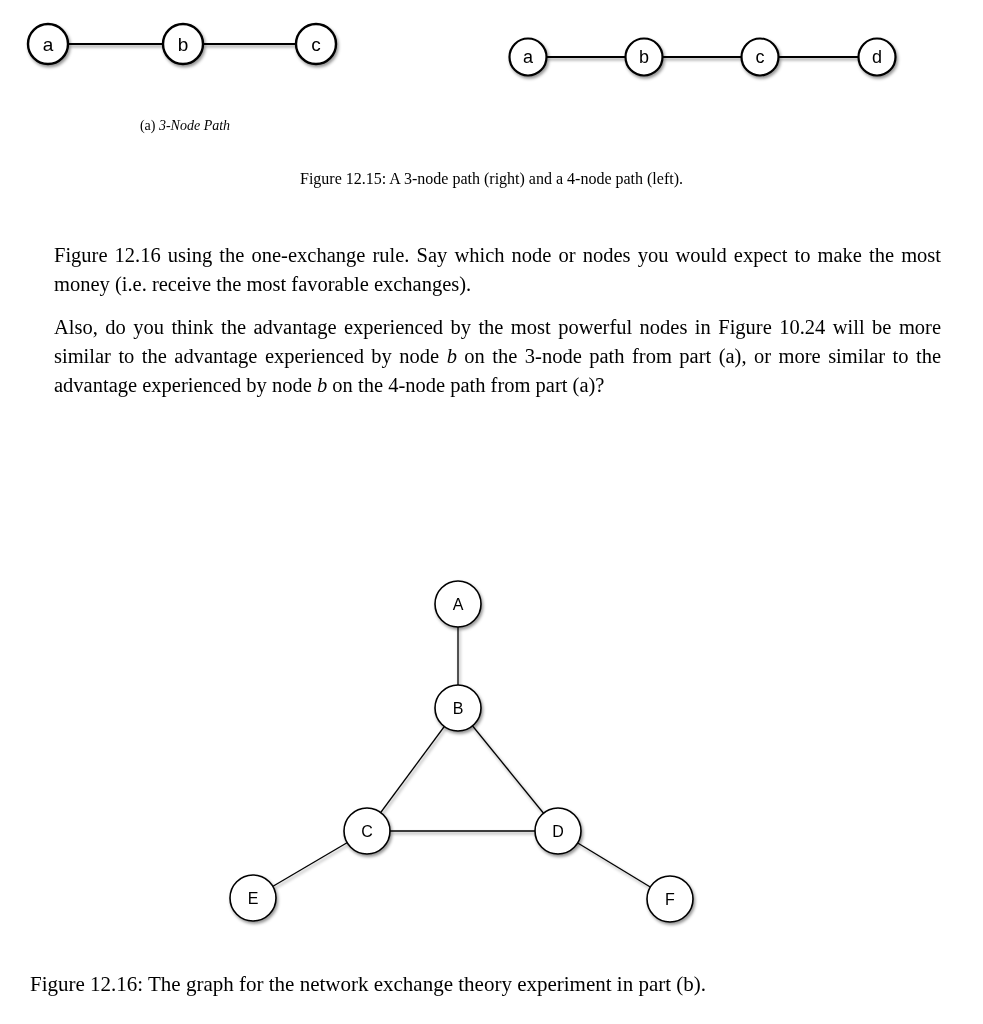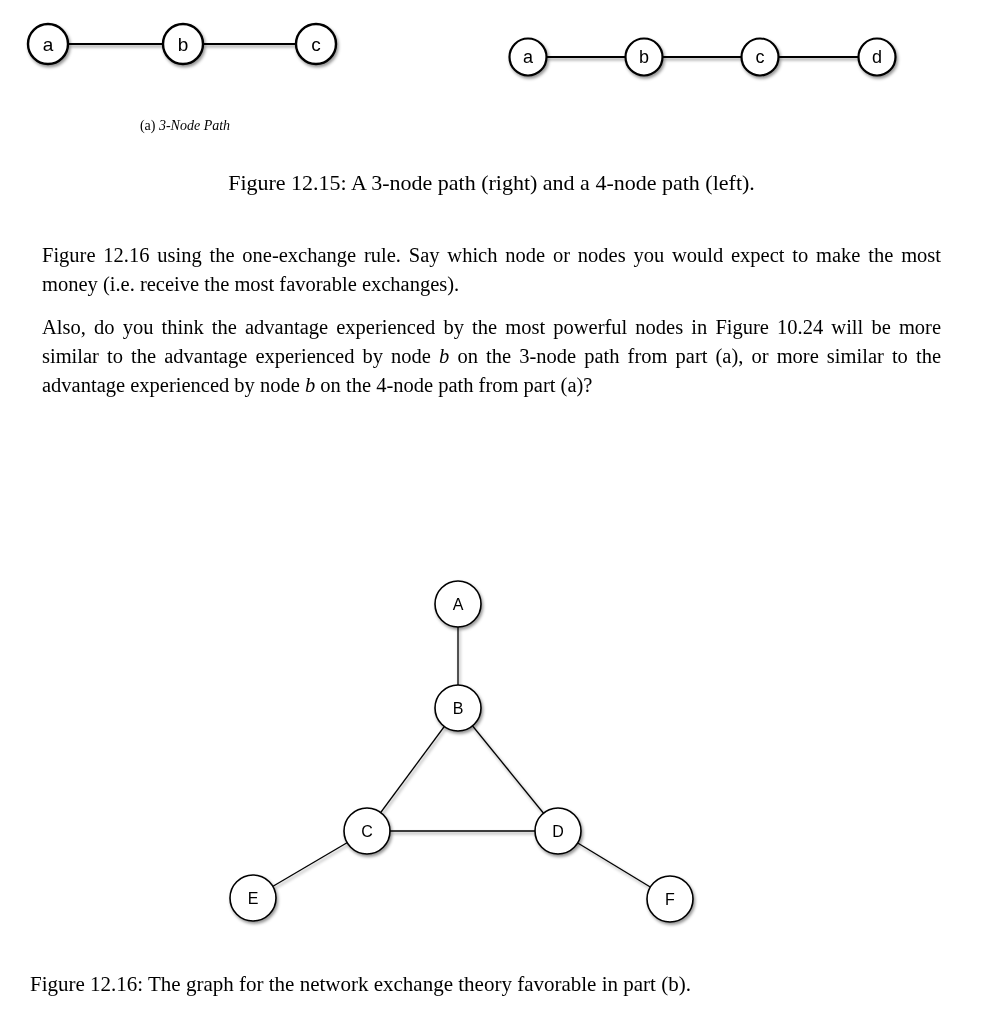--- a/index.html
+++ b/index.html
@@ -26,33 +26,33 @@
     color: #000;
   }
   .subcap .cap-title { font-style: italic; }
 
   .figcap-center {
     position: absolute;
     top: 170px;
     left: 0;
     width: 983px;
     text-align: center;
-    font-size: 22px;
+    font-size: 16px;
   }
 
   .body-text {
     position: absolute;
     left: 42px;
     top: 241px;
     width: 899px;
     font-size: 20.5px;
     line-height: 29px;
     text-align: justify;
   }
-  .body-text p { margin-bottom: 14px; }
+  .body-text p { margin-bottom: 14px; margin-left: 12px; }
   .var { font-style: italic; }
 
   .figcap-bottom {
     position: absolute;
     left: 30px;
     top: 972px;
     width: 930px;
     font-size: 21px;
   }
 </style>
@@ -139,15 +139,15 @@
         </g>
         <text x="233" y="31" dy="0.35em" text-anchor="middle" font-family="&quot;Liberation Sans&quot;, sans-serif" font-size="16" fill="#000000">A</text>
         <text x="233" y="135" dy="0.35em" text-anchor="middle" font-family="&quot;Liberation Sans&quot;, sans-serif" font-size="16" fill="#000000">B</text>
         <text x="142" y="258" dy="0.35em" text-anchor="middle" font-family="&quot;Liberation Sans&quot;, sans-serif" font-size="16" fill="#000000">C</text>
         <text x="333" y="258" dy="0.35em" text-anchor="middle" font-family="&quot;Liberation Sans&quot;, sans-serif" font-size="16" fill="#000000">D</text>
         <text x="28" y="325" dy="0.35em" text-anchor="middle" font-family="&quot;Liberation Sans&quot;, sans-serif" font-size="16" fill="#000000">E</text>
         <text x="445" y="326" dy="0.35em" text-anchor="middle" font-family="&quot;Liberation Sans&quot;, sans-serif" font-size="16" fill="#000000">F</text>
       </svg>
     </div>
 
-  <div class="figcap-bottom">Figure 12.16: The graph for the network exchange theory favorable in part (b).</div>
+  <div class="figcap-bottom">Figure 12.16: The graph for the network exchange theory experiment in part (b).</div>
 
 </div>
 
 </body></html>

